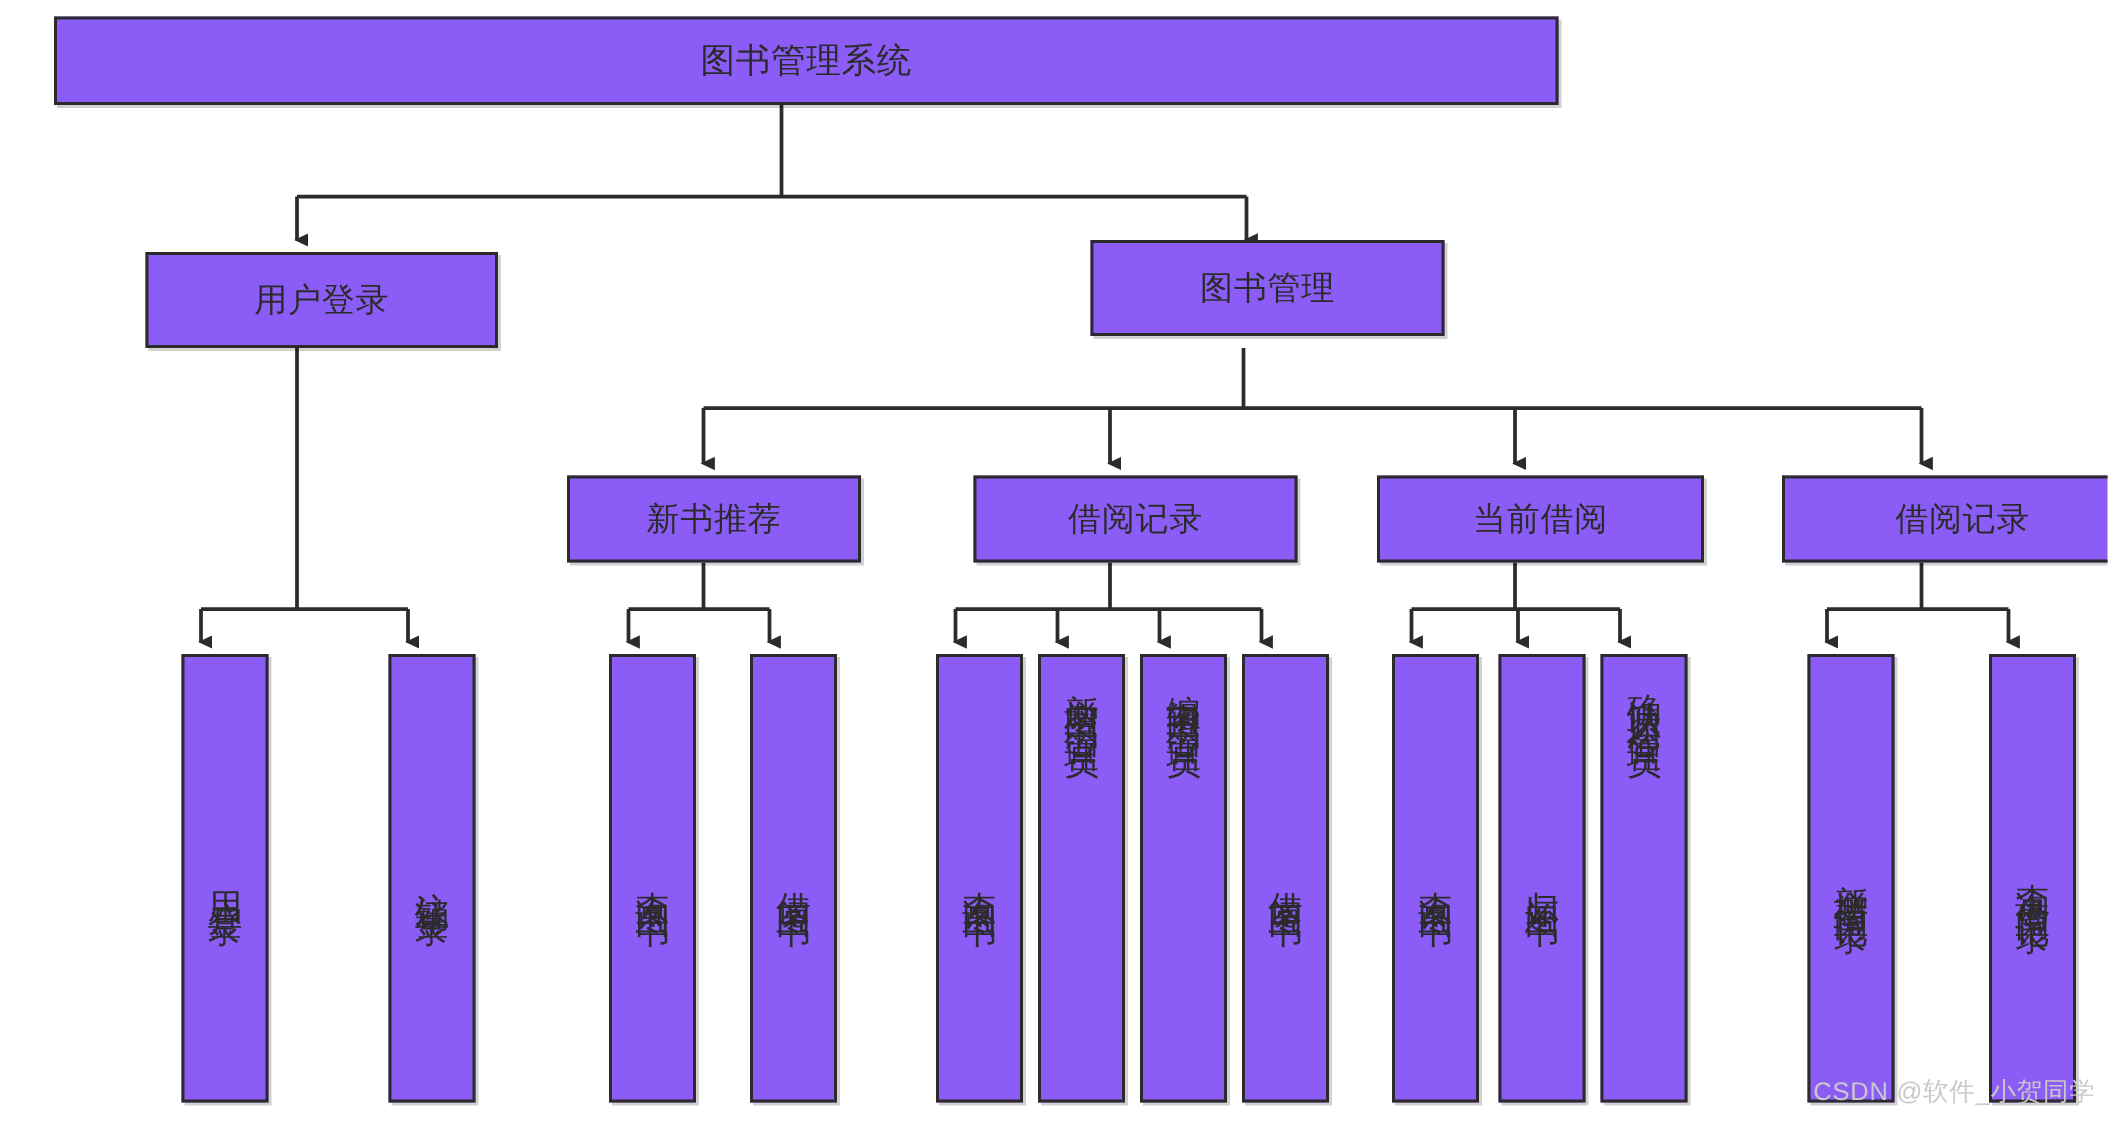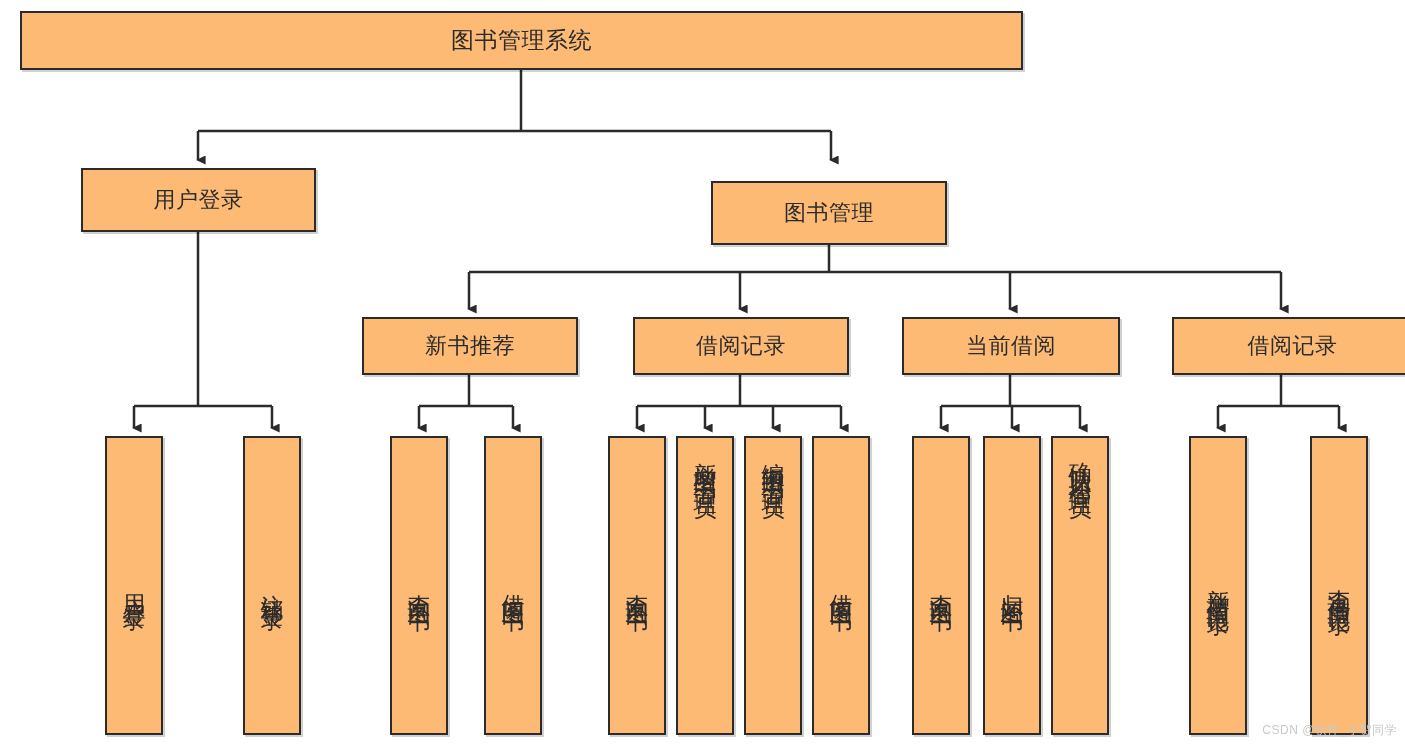--- a/index.html
+++ b/index.html
@@ -23,26 +23,27 @@
     position: absolute;
     left: 0;
     top: 0;
     width: 1405px;
     height: 747px;
     pointer-events: none;
   }
   .node {
     position: absolute;
     box-sizing: border-box;
-    background: #fdba74;
+    background: #8b5cf6;
     border: 2.5px solid #2b2b2b;
     display: flex;
     align-items: center;
     justify-content: center;
     box-shadow: 2px 2px 0 rgba(0,0,0,0.18);
+    margin-left: 16px;
   }
   .node-label {
     color: #2b2b2b;
     line-height: 1.18;
     letter-spacing: 0.5px;
     white-space: pre-line;
     text-align: center;
   }
   .node.horizontal .node-label {
     font-size: 22px;
@@ -63,21 +64,21 @@
     writing-mode: vertical-rl;
     text-orientation: upright;
     font-size: 23px;
     letter-spacing: 5px;
     line-height: 1;
   }
   .watermark {
     position: absolute;
     right: 8px;
     bottom: 8px;
-    font-size: 12px;
+    font-size: 17px;
     color: #c9c9c9;
     letter-spacing: 0.5px;
     user-select: none;
     white-space: nowrap;
   }
 </style>
 </head>
 <body>
 
 <div id="diagram-root">
@@ -132,25 +133,25 @@
     </g>
   </svg>
 
   <div class="node root horizontal" id="n-root" style="left: 20px; top: 11px; width: 1003px; height: 59px;">
     <span class="node-label">图书管理系统</span>
   </div>
 
   <div class="node horizontal" id="n-l2-0" style="left: 81px; top: 168px; width: 235px; height: 64px;">
     <span class="node-label">用户登录</span>
   </div>
-  <div class="node horizontal" id="n-l2-1" style="left: 711px; top: 181px; width: 236px; height: 64px;">
+  <div class="node horizontal" id="n-l2-1" style="left: 711px; top: 160px; width: 236px; height: 64px;">
     <span class="node-label">图书管理</span>
   </div>
 
-  <div class="node horizontal" id="n-l3-0" style="left: 362px; top: 317px; width: 216px; height: 58px;">
+  <div class="node horizontal" id="n-l3-0" style="left: 362px; top: 317px; width: 196px; height: 58px;">
     <span class="node-label">新书推荐</span>
   </div>
   <div class="node horizontal" id="n-l3-1" style="left: 633px; top: 317px; width: 216px; height: 58px;">
     <span class="node-label">借阅记录</span>
   </div>
   <div class="node horizontal" id="n-l3-2" style="left: 902px; top: 317px; width: 218px; height: 58px;">
     <span class="node-label">当前借阅</span>
   </div>
   <div class="node horizontal" id="n-l3-3" style="left: 1172px; top: 317px; width: 241px; height: 58px;">
     <span class="node-label">借阅记录</span>

